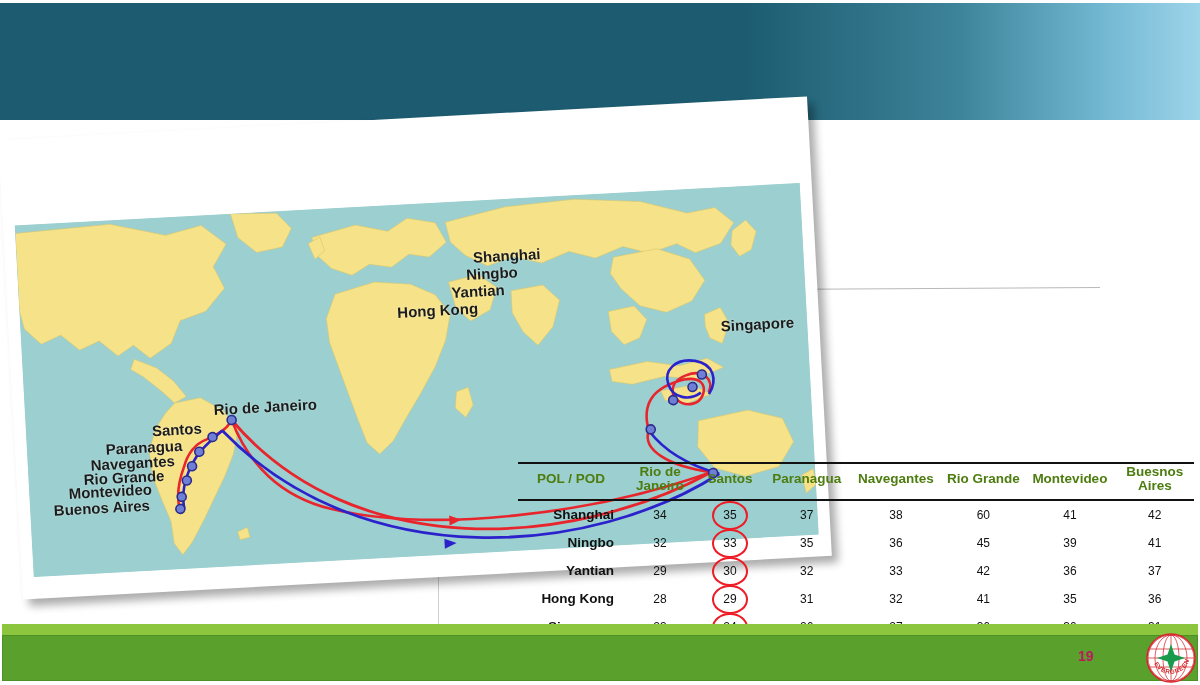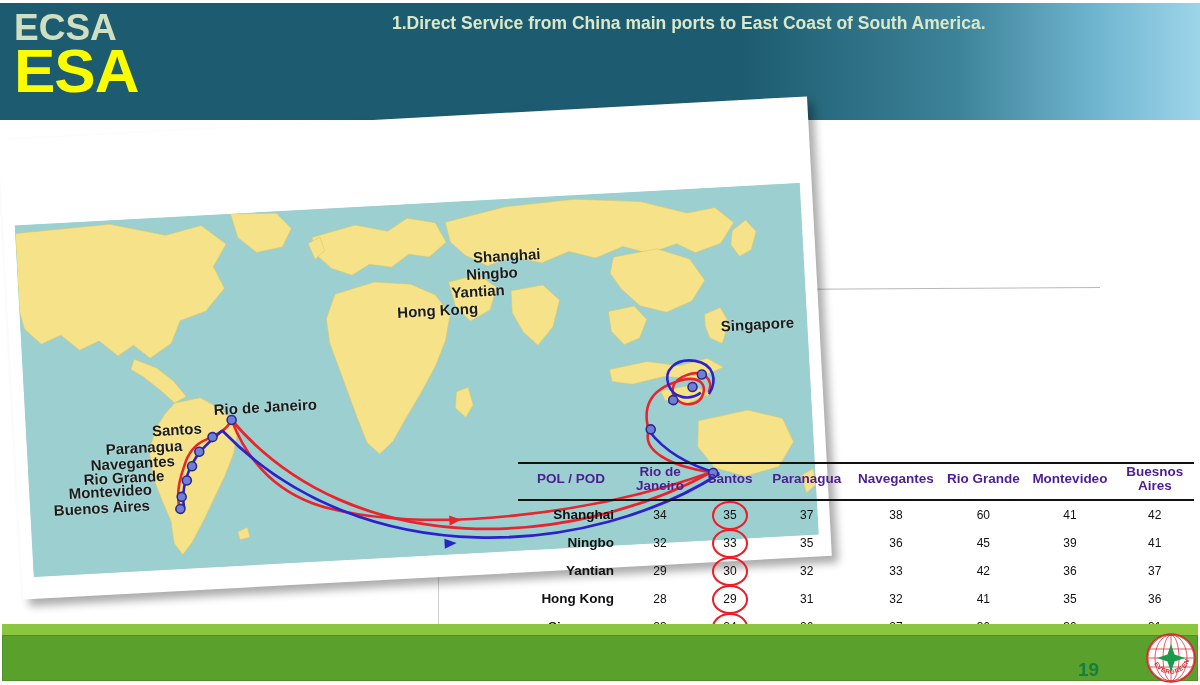--- a/index.html
+++ b/index.html
@@ -89,21 +89,21 @@
     position: absolute; left: 518px; top: 462px;
     width: 676px; height: 175px;
     background: transparent;
   }
   table#rates {
     border-collapse: collapse;
     width: 676px;
     font-family: "Liberation Sans", sans-serif;
   }
   table#rates thead th {
-    font-size: 13.5px; font-weight: bold; color: #4c1d95;
+    font-size: 13.5px; font-weight: bold; color: #4d7c0f;
     padding: 3px 2px 6px 2px; vertical-align: middle;
     border-bottom: 2px solid #111;
     line-height: 14px;
   }
   #thead-line-top { position:absolute; left:0; top:0; width:676px; height:2px; background:#111; }
   table#rates tbody td {
     font-size: 12px; color: #111; text-align: center;
     padding: 5px 2px; line-height: 16px;
   }
   table#rates tbody td.rowhead {
@@ -124,39 +124,33 @@
     position: absolute; left: 2px; top: 624px;
     width: 1196px; height: 11px; background: #8cc63e;
   }
   #footer-green {
     position: absolute; left: 2px; top: 635px;
     width: 1196px; height: 46px; background: #5aa02c;
     border: 1px solid #4e8f26; box-sizing: border-box;
   }
   #page-num {
     position: absolute; left: 1078px; top: 648px;
-    font-size: 19px; color: #15803d; font-weight: bold;
-    font-family: "Liberation Sans", sans-serif;
-    margin-top: 11px;
+    font-size: 14px; color: #be185d; font-weight: bold;
+    font-family: "Liberation Sans", sans-serif;
   }
   #logo {
     position: absolute; left: 1146px; top: 633px;
     width: 50px; height: 50px;
   }
 </style>
 </head>
 <body>
 
 <div id="header">
-  <div id="title-block">
-    <div id="ecsa">ECSA</div>
-    <div id="esa">ESA</div>
-  </div>
   <div id="bullets">
-    <div class="bullet">1.Direct Service from China main ports to East Coast of South America.</div>
   </div>
 </div>
 
 <div id="body-area">
   <div class="hairline" id="rule-top"></div>
   <div id="vrule"></div>
   <div class="hairline" id="rule-right"></div>
 </div>
 
 <div id="map-card">

